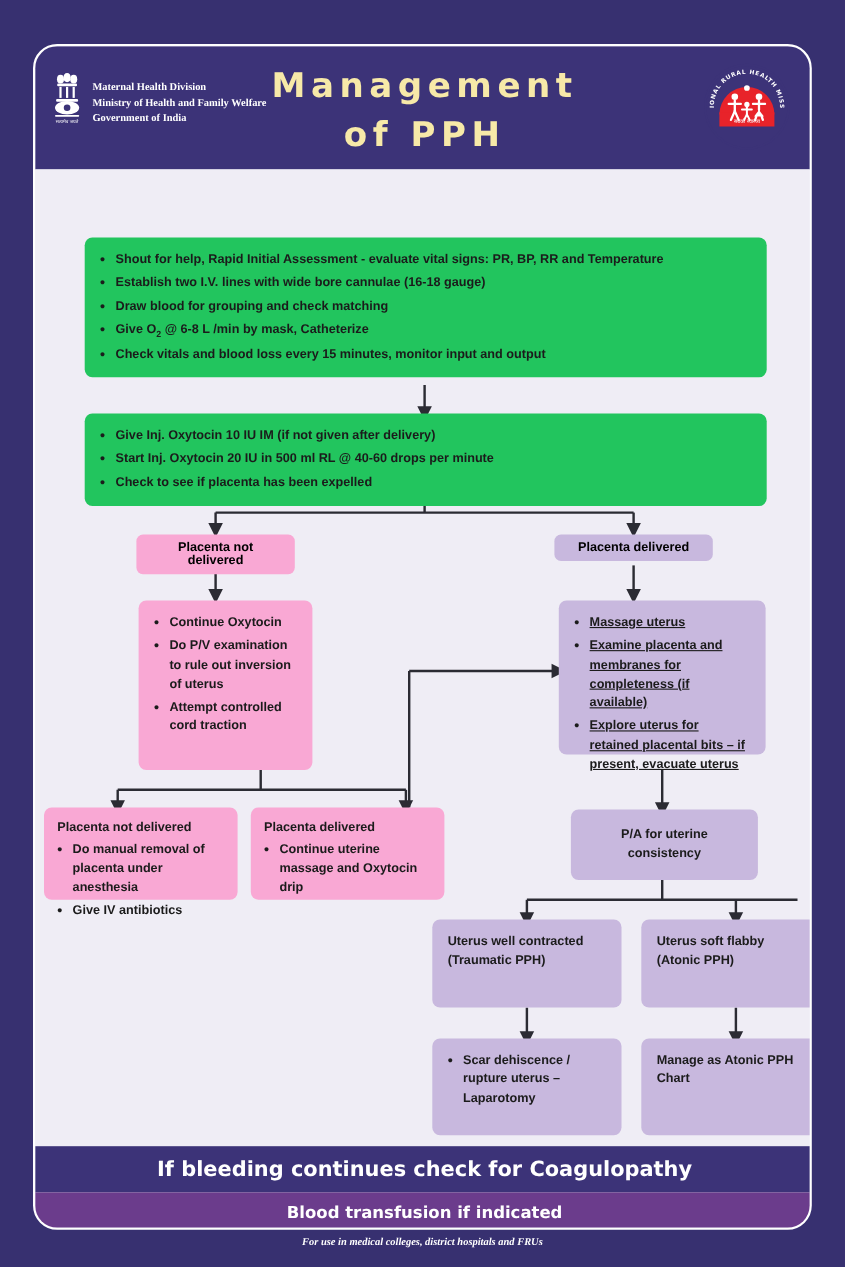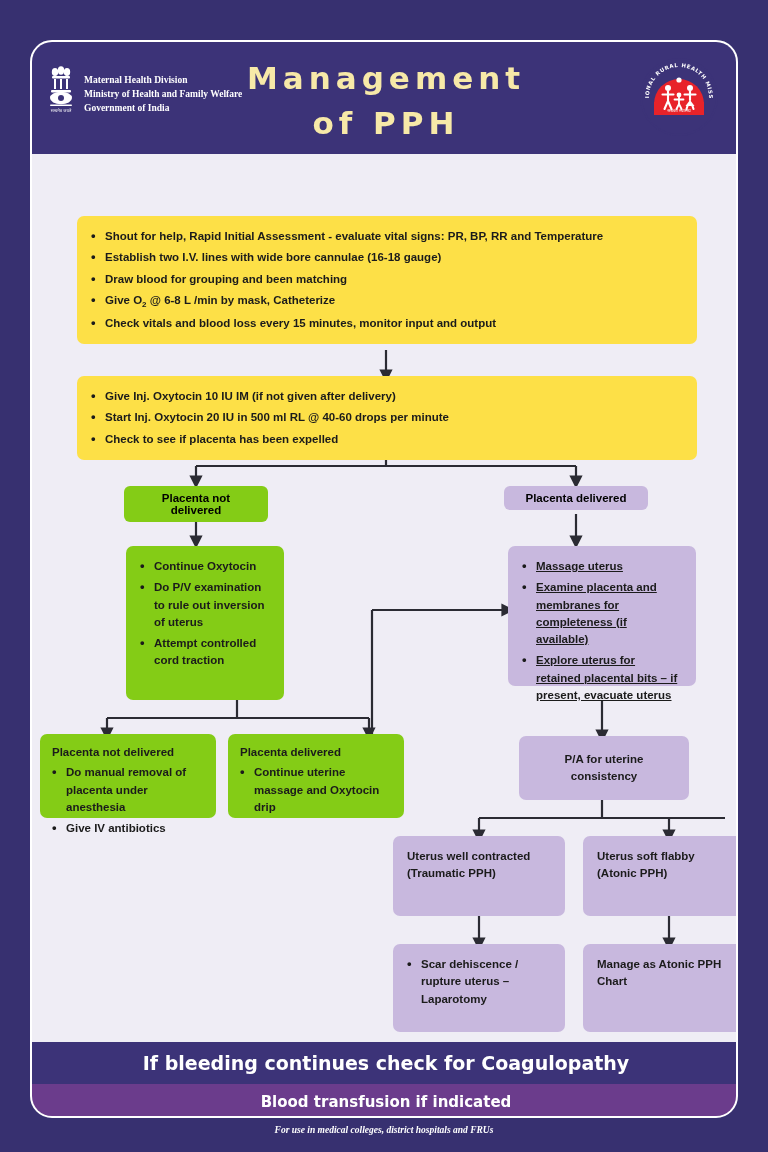--- a/index.html
+++ b/index.html
@@ -96,22 +96,22 @@
 
   .node {
     position: absolute;
     border-radius: 7px;
     padding: 12px 14px;
     font-size: 11.5px;
     line-height: 1.5;
     color: #1b1b1b;
     font-weight: bold;
   }
-  .green  { background: #fde047; }
-  .yellow { background: #84cc16; }
+  .green  { background: #22c55e; }
+  .yellow { background: #f9a8d4; }
   .purple { background: #C8B8DE; }
 
   .node ul { list-style: none; }
   .node li {
     position: relative;
     padding-left: 14px;
     margin-bottom: 4px;
   }
   .node li:last-child { margin-bottom: 0; }
   .node li::before {
@@ -297,21 +297,21 @@
           <line x1="447" y1="762" x2="447" y2="790" marker-end="url(#ah)"></line>
 
           <line x1="637" y1="762" x2="637" y2="790" marker-end="url(#ah)"></line>
         </g>
       </svg>
 
       <div class="node green" style="left:45px; top:62px; width:620px;">
         <ul>
           <li>Shout for help, Rapid Initial Assessment - evaluate vital signs: PR, BP, RR and Temperature</li>
           <li>Establish two I.V. lines with wide bore cannulae (16-18 gauge)</li>
-          <li>Draw blood for grouping and been matching</li>
+          <li>Draw blood for grouping and check matching</li>
           <li><span>Give O</span><sub>2</sub><span> @ 6-8 L /min by mask, Catheterize</span></li>
           <li>Check vitals and blood loss every 15 minutes, monitor input and output</li>
         </ul>
       </div>
 
       <div class="node green" style="left:45px; top:222px; width:620px;">
         <ul>
           <li>Give Inj. Oxytocin 10 IU IM (if not given after delivery)</li>
           <li>Start Inj. Oxytocin 20 IU in 500 ml RL @ 40-60 drops per minute</li>
           <li>Check to see if placenta has been expelled</li>

